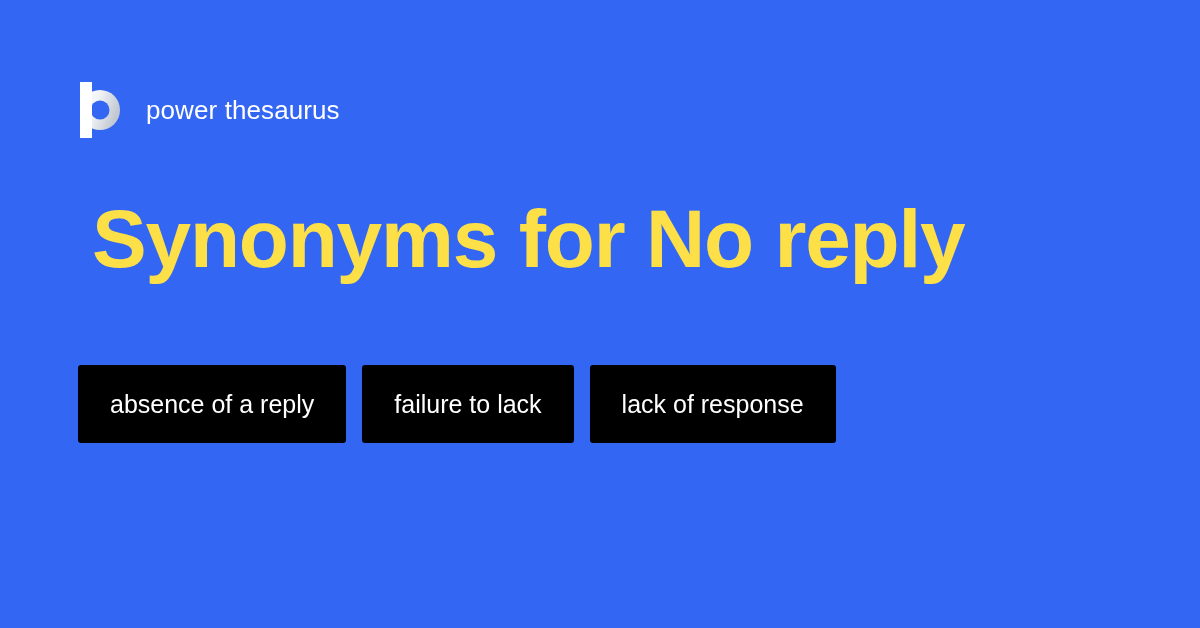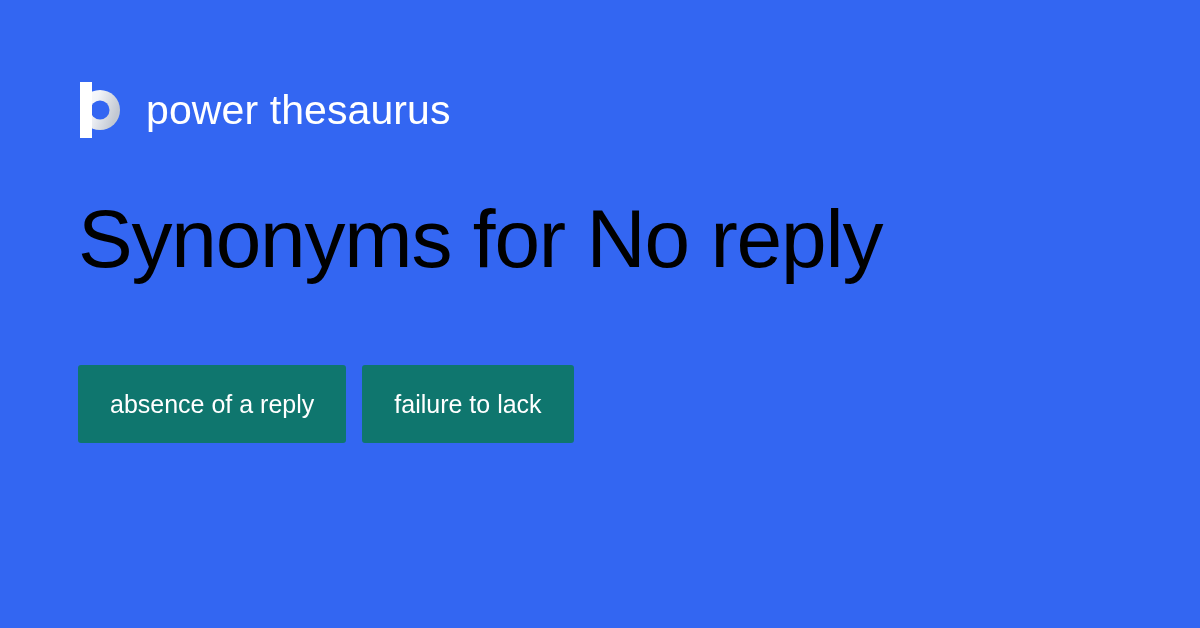--- a/index.html
+++ b/index.html
@@ -36,37 +36,37 @@
   .brand-logo {
     width: 44px;
     height: 56px;
     display: block;
     flex: 0 0 auto;
   }
 
   .brand-name {
     color: #ffffff;
     font-family: "Liberation Sans", sans-serif;
-    font-size: 41px;
+    font-size: 26px;
     font-weight: 400;
     letter-spacing: 0.1px;
     line-height: 1;
     white-space: nowrap;
   }
 
   
   .headline {
     position: absolute;
-    left: 78px;
+    left: 92px;
     top: 196px;
     margin: 0;
-    color: #000000;
+    color: #fde047;
     font-family: "Liberation Sans", sans-serif;
     font-size: 82px;
-    font-weight: 400;
+    font-weight: 700;
     line-height: 1.06;
     letter-spacing: -1.2px;
     white-space: nowrap;
   }
 
   
   .chips {
     position: absolute;
     left: 78px;
     top: 365px;
@@ -77,21 +77,21 @@
     align-content: flex-start;
   }
 
   .chip {
     height: 78px;
     box-sizing: border-box;
     display: flex;
     align-items: center;
     justify-content: center;
     padding: 0 32px;
-    background: #0f766e;
+    background: #000000;
     border-radius: 3px;
     color: #ffffff;
     font-family: "Liberation Sans", sans-serif;
     font-size: 25px;
     font-weight: 400;
     line-height: 1;
     white-space: nowrap;
   }
 </style>
 </head>
@@ -114,15 +114,16 @@
       <rect x="0" y="8" width="12" height="40" fill="#ffffff"></rect>
     </svg>
     <span class="brand-name">power thesaurus</span>
   </div>
 
   <h1 class="headline">Synonyms for No reply</h1>
 
   <div class="chips">
     <span class="chip">absence of a reply</span>
     <span class="chip">failure to lack</span>
+    <span class="chip">lack of response</span>
   </div>
 
 </div>
 
 </body></html>

